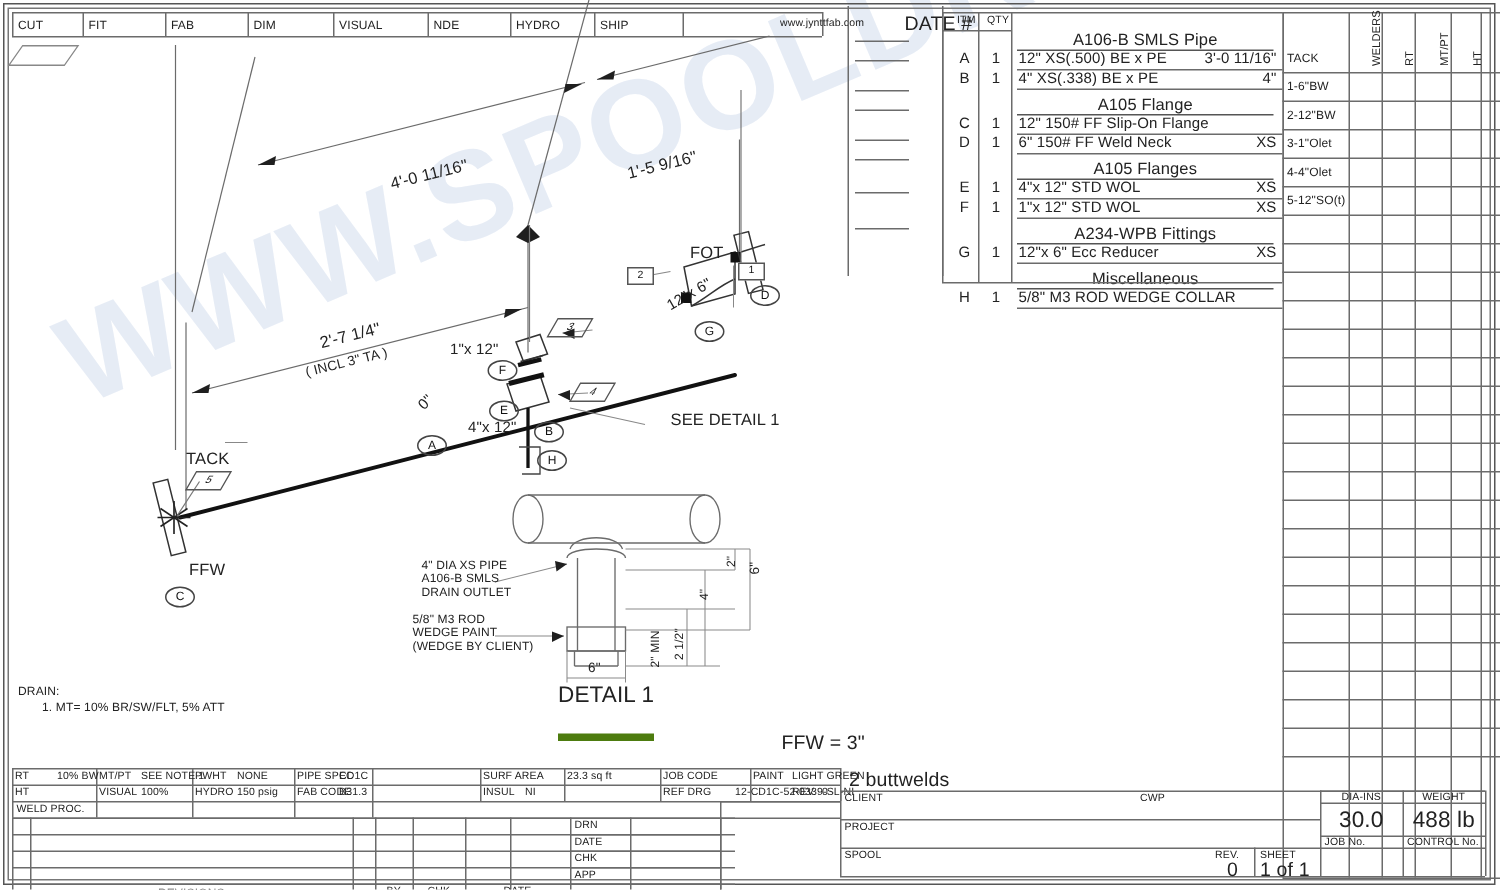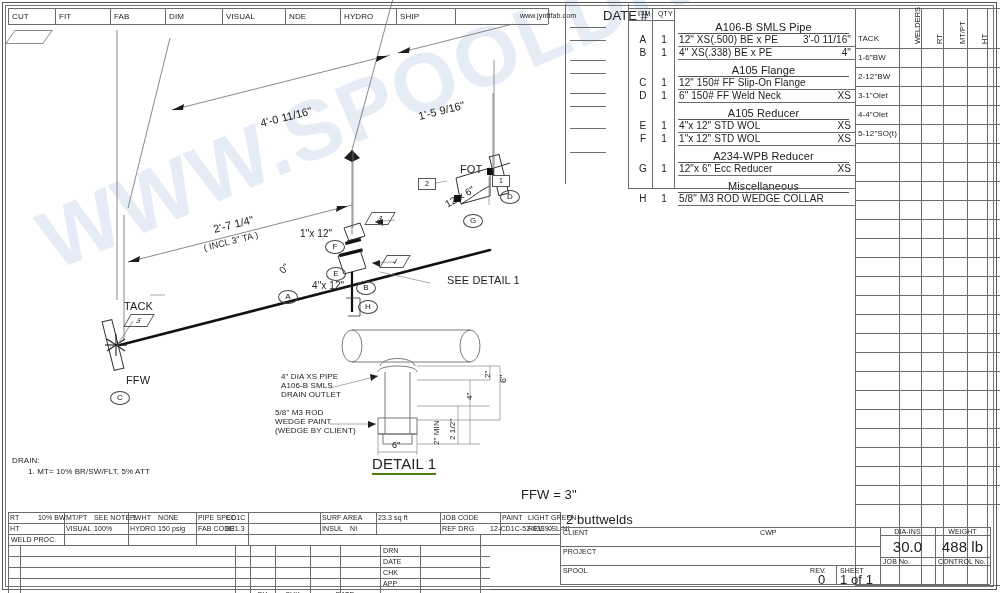--- a/index.html
+++ b/index.html
@@ -267,21 +267,21 @@
   <div class="tx t8" style="left:275px;top:417px;">WEDGE PAINT</div>
   <div class="tx t8" style="left:275px;top:426px;">(WEDGE BY CLIENT)</div>
 
   <div class="tx t9" style="left:392px;top:440px;">6"</div>
   <div class="tx t9" style="left:498px;top:383px;transform:rotate(-90deg);transform-origin:left top;">6"</div>
   <div class="tx t8" style="left:483px;top:378px;transform:rotate(-90deg);transform-origin:left top;">2"</div>
   <div class="tx t8" style="left:465px;top:400px;transform:rotate(-90deg);transform-origin:left top;">4"</div>
   <div class="tx t8" style="left:448px;top:440px;transform:rotate(-90deg);transform-origin:left top;">2 1/2"</div>
   <div class="tx t8" style="left:432px;top:445px;transform:rotate(-90deg);transform-origin:left top;">2" MIN</div>
 
-  <div class="tx t15" style="left:372px;top:455px;border-bottom:2px solid #4d7c0f;padding-bottom:1px;">DETAIL 1</div>
+  <div class="tx t15" style="left:372px;top:455px;border-bottom:5px solid #4d7c0f;padding-bottom:17px;">DETAIL 1</div>
 
   <div class="tx t8" style="left:12px;top:456px;">DRAIN:</div>
   <div class="tx t8" style="left:28px;top:467px;text-align:right;">1. MT= 10% BR/SW/FLT, 5% ATT</div>
 
   <div class="tx t13" style="left:521px;top:487px;">FFW = 3"</div>
 
   <div class="tx t13" style="left:566px;top:512px;">2 buttwelds</div>
 
   <div id="bomtable">
       <div class="ln v" style="left: 628px; top: 8px; height: 180px;"></div>
@@ -307,32 +307,32 @@
       <div class="tx t11" style="left: 678px; top: 64px; width: 171px; text-align: center; border-bottom: 1px solid rgb(85, 85, 85); padding-bottom: 0px;">A105 Flange</div>
       <div class="tx t10" style="left: 632px; top: 77px; width: 22px; text-align: center;">C</div>
       <div class="tx t10" style="left: 654px; top: 77px; width: 20px; text-align: center;">1</div>
       <div class="tx t10" style="left: 679px; top: 77px;">12"  150# FF Slip-On Flange</div>
       <div class="ln h" style="left: 678px; top: 89px; width: 177px;"></div>
       <div class="tx t10" style="left: 632px; top: 90px; width: 22px; text-align: center;">D</div>
       <div class="tx t10" style="left: 654px; top: 90px; width: 20px; text-align: center;">1</div>
       <div class="tx t10" style="left: 679px; top: 90px;">6"  150# FF Weld Neck</div>
       <div class="tx t10" style="left: 678px; top: 90px; width: 173px; text-align: right;">XS</div>
       <div class="ln h" style="left: 678px; top: 102px; width: 177px;"></div>
-      <div class="tx t11" style="left: 678px; top: 107px; width: 171px; text-align: center; border-bottom: 1px solid rgb(85, 85, 85); padding-bottom: 0px;">A105 Reducer</div>
+      <div class="tx t11" style="left: 678px; top: 107px; width: 171px; text-align: center; border-bottom: 1px solid rgb(85, 85, 85); padding-bottom: 0px;">A105 Flanges</div>
       <div class="tx t10" style="left: 632px; top: 120px; width: 22px; text-align: center;">E</div>
       <div class="tx t10" style="left: 654px; top: 120px; width: 20px; text-align: center;">1</div>
       <div class="tx t10" style="left: 679px; top: 120px;">4"x 12" STD WOL</div>
       <div class="tx t10" style="left: 678px; top: 120px; width: 173px; text-align: right;">XS</div>
       <div class="ln h" style="left: 678px; top: 132px; width: 177px;"></div>
       <div class="tx t10" style="left: 632px; top: 133px; width: 22px; text-align: center;">F</div>
       <div class="tx t10" style="left: 654px; top: 133px; width: 20px; text-align: center;">1</div>
       <div class="tx t10" style="left: 679px; top: 133px;">1"x 12" STD WOL</div>
       <div class="tx t10" style="left: 678px; top: 133px; width: 173px; text-align: right;">XS</div>
       <div class="ln h" style="left: 678px; top: 145px; width: 177px;"></div>
-      <div class="tx t11" style="left: 678px; top: 150px; width: 171px; text-align: center; border-bottom: 1px solid rgb(85, 85, 85); padding-bottom: 0px;">A234-WPB Reducer</div>
+      <div class="tx t11" style="left: 678px; top: 150px; width: 171px; text-align: center; border-bottom: 1px solid rgb(85, 85, 85); padding-bottom: 0px;">A234-WPB Fittings</div>
       <div class="tx t10" style="left: 632px; top: 163px; width: 22px; text-align: center;">G</div>
       <div class="tx t10" style="left: 654px; top: 163px; width: 20px; text-align: center;">1</div>
       <div class="tx t10" style="left: 679px; top: 163px;">12"x 6"  Ecc Reducer</div>
       <div class="tx t10" style="left: 678px; top: 163px; width: 173px; text-align: right;">XS</div>
       <div class="ln h" style="left: 678px; top: 175px; width: 177px;"></div>
       <div class="tx t11" style="left: 678px; top: 180px; width: 171px; text-align: center; border-bottom: 1px solid rgb(85, 85, 85); padding-bottom: 0px;">Miscellaneous</div>
       <div class="tx t10" style="left: 632px; top: 193px; width: 22px; text-align: center;">H</div>
       <div class="tx t10" style="left: 654px; top: 193px; width: 20px; text-align: center;">1</div>
       <div class="tx t10" style="left: 679px; top: 193px;">5/8" M3 ROD WEDGE COLLAR</div>
       <div class="ln h" style="left: 678px; top: 205px; width: 177px;"></div>

